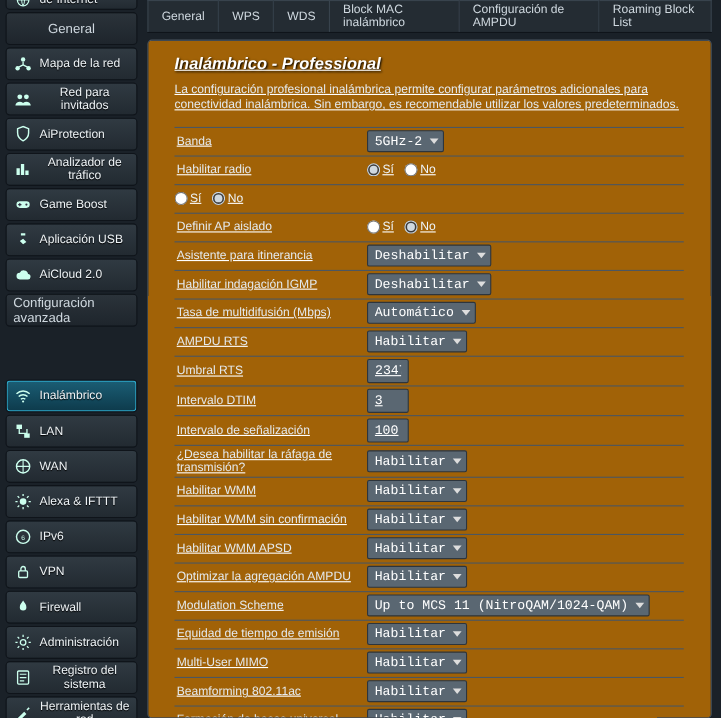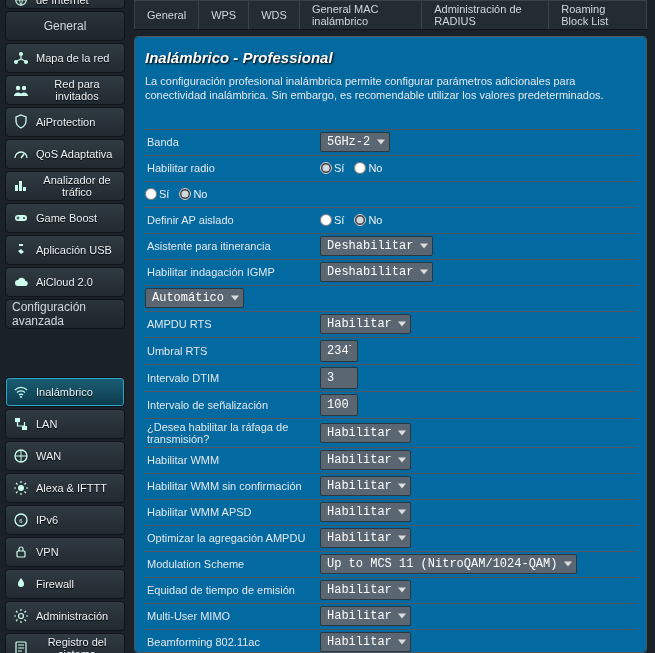--- a/index.html
+++ b/index.html
@@ -87,38 +87,39 @@
 .tab + .tab{ border-left:none; }
 .tab.active{
   background:#1a2128;
   color:#fff;
   border-bottom:1px solid #1a2128;
   margin-bottom:-1px;
 }
 .panel{
   flex:1;
   overflow-y:auto;
-  background:#0369a1;
+  background:#a16207;
   border:1px solid #4b5661;
   border-radius:4px;
   margin-top:6px;
-  padding:8px 10px 20px;
+  padding:8px 24px 20px;
+  text-decoration:underline;
 }
 .panel h2{
   font-size:15px;
   color:#fff;
   font-style:italic;
   font-weight:bold;
   text-shadow:1px 1px 2px #000;
   margin:4px 0 8px;
 }
 .desc{
   font-size:11px;
   color:#e4e9ed;
-  margin-bottom:26px;
+  margin-bottom:12px;
   line-height:1.3;
 }
 .row{
   display:flex;
   align-items:center;
   min-height:26px;
   border-top:1px solid #4b5661;
   padding:2px 0;
 }
 .row .rlabel{
@@ -217,29 +218,20 @@
     <span class="icon">
         <svg width="16" height="16" viewBox="0 0 16 16">
           <path d="M8 1l5 2v4c0 4-3 6-5 7-2-1-5-3-5-7V3l5-2z" fill="none" stroke="#cfe" stroke-width="1.3"></path>
         </svg>
       </span>
     <span class="label">AiProtection</span>
   </div>
   <div class="side-item">
     <span class="icon">
         <svg width="16" height="16" viewBox="0 0 16 16">
-          <path d="M2 12a6 6 0 1112 0" fill="none" stroke="#cfe" stroke-width="1.3"></path>
-          <path d="M8 12l3-4" stroke="#cfe" stroke-width="1.5"></path>
-        </svg>
-      </span>
-    <span class="label">QoS Adaptativa</span>
-  </div>
-  <div class="side-item">
-    <span class="icon">
-        <svg width="16" height="16" viewBox="0 0 16 16">
           <path d="M2 13h3V7H2zm4 0h3V3H6zm4 0h3V9h-3z" fill="#cfe"></path>
         </svg>
       </span>
     <span class="label">Analizador de tráfico</span>
   </div>
   <div class="side-item">
     <span class="icon">
         <svg width="16" height="16" viewBox="0 0 16 16">
           <rect x="2" y="5" width="12" height="6" rx="3" fill="#cfe"></rect>
           <circle cx="11" cy="8" r="1" fill="#334"></circle>
@@ -356,22 +348,22 @@
       </span>
     <span class="label">Herramientas de red</span>
   </div>
 </div>
 
 <div class="main">
   <div class="tabs">
     <div class="tab">General</div>
     <div class="tab">WPS</div>
     <div class="tab">WDS</div>
-    <div class="tab">General MAC inalámbrico</div>
-    <div class="tab">Administración de RADIUS</div>
+    <div class="tab">Block MAC inalámbrico</div>
+    <div class="tab">Configuración de AMPDU</div>
     <div class="tab">Roaming Block List</div>
   </div>
 
   <div class="panel">
     <h2>Inalámbrico - Professional</h2>
     <div class="desc">La configuración profesional inalámbrica permite configurar parámetros adicionales para conectividad inalámbrica. Sin embargo, es recomendable utilizar los valores predeterminados.</div>
 
     <div class="row">
       <div class="rlabel">Banda</div>
       <div class="rctrl">
@@ -422,20 +414,21 @@
           <span class="sel-wrap"><select><option>Deshabilitar</option></select></span>
         </div>
     </div>
     <div class="row">
       <div class="rlabel">Habilitar indagación IGMP</div>
       <div class="rctrl">
           <span class="sel-wrap"><select><option>Deshabilitar</option></select></span>
         </div>
     </div>
     <div class="row">
+      <div class="rlabel">Tasa de multidifusión (Mbps)</div>
       <div class="rctrl">
           <span class="sel-wrap"><select><option>Automático</option></select></span>
         </div>
     </div>
     <div class="row">
       <div class="rlabel">AMPDU RTS</div>
       <div class="rctrl">
           <span class="sel-wrap"><select><option>Habilitar</option></select></span>
         </div>
     </div>

